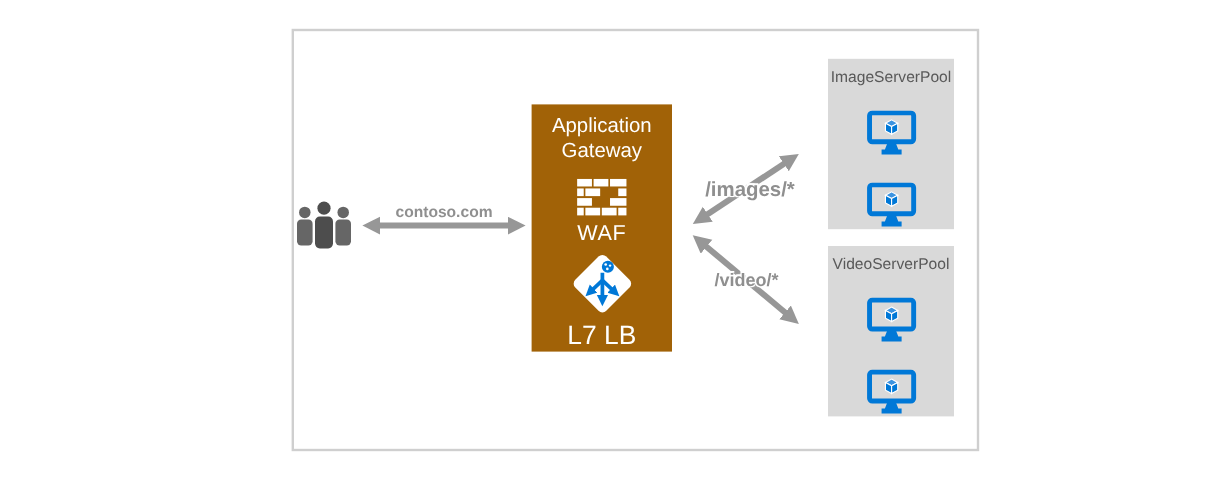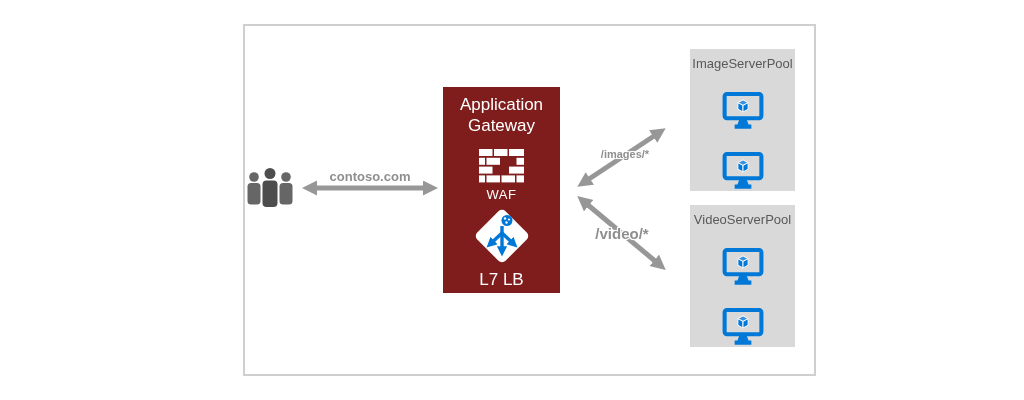--- a/index.html
+++ b/index.html
@@ -12,31 +12,31 @@
     left:243px;top:24px;width:573px;height:352px;
     border:2px solid #cfcfcf;box-sizing:border-box;background:transparent;
   }
   #arrow-layer{left:0;top:0;width:1024px;height:400px;z-index:2;pointer-events:none;}
   .halo{
     color:#8f8f8f;font-weight:bold;
     text-shadow:-1px -1px 0 #fff,1px -1px 0 #fff,-1px 1px 0 #fff,1px 1px 0 #fff,0 0 3px #fff;
     z-index:3;text-align:center;white-space:nowrap;
   }
   #contoso-label{left:308px;top:169px;width:124px;font-size:13px;}
-  #route-label-images{left:570px;top:148px;width:110px;font-size:11px;}
+  #route-label-images{left:570px;top:148px;width:110px;font-size:17px;}
   #route-label-video{left:567px;top:225px;width:110px;font-size:15px;}
   #gateway-box{
-    left:443px;top:87px;width:117px;height:206px;background:#7f1d1d;z-index:1;
+    left:443px;top:87px;width:117px;height:206px;background:#a16207;z-index:1;
     display:flex;flex-direction:column;align-items:center;color:#fff;
   }
   #gateway-title{margin-top:7px;font-size:17px;line-height:1.25;text-align:center;width:104px;}
   #waf-icon{margin-top:12px;}
-  #waf-label{margin-top:4px;font-size:13px;letter-spacing:.5px;}
+  #waf-label{margin-top:4px;font-size:18px;letter-spacing:.5px;}
   #lb-icon{margin-top:4px;}
-  #lb-label{margin-top:0px;font-size:17px;}
+  #lb-label{margin-top:0px;font-size:22px;}
   .pool{
     width:105px;height:142px;background:#d9d9d9;z-index:1;
     display:flex;flex-direction:column;align-items:center;gap:12px;
   }
   #pool-image{left:690px;top:49px;}
   #pool-video{left:690px;top:205px;}
   .pool-title{margin-top:7px;font-size:13px;color:#595959;}
   .server-icon{margin-top:9px;}
 </style>
 </head>

